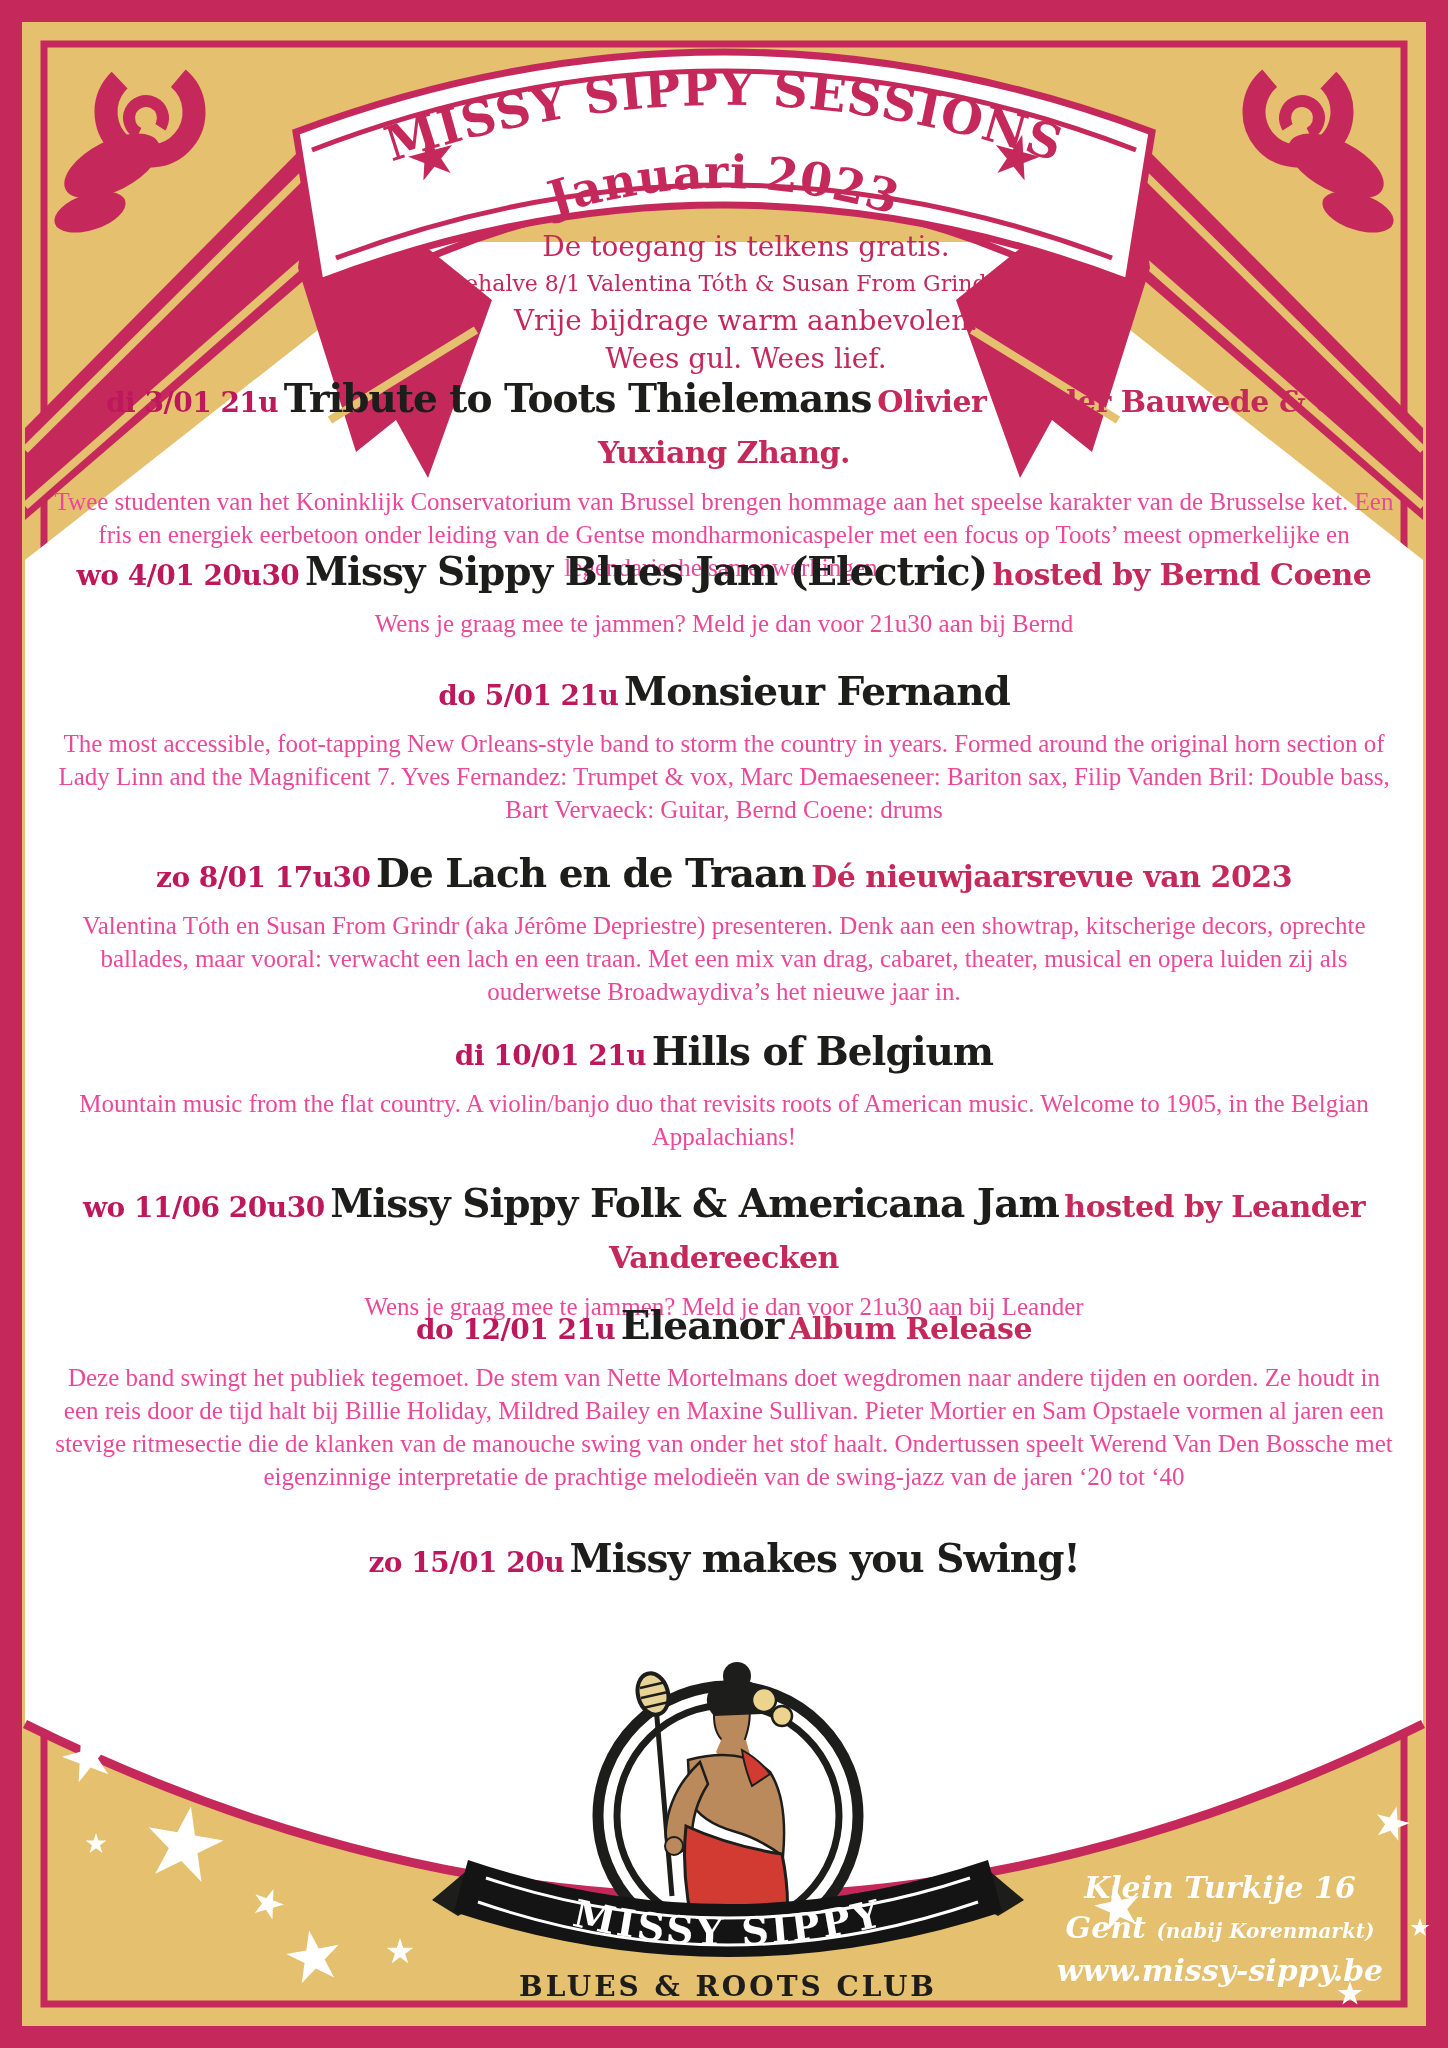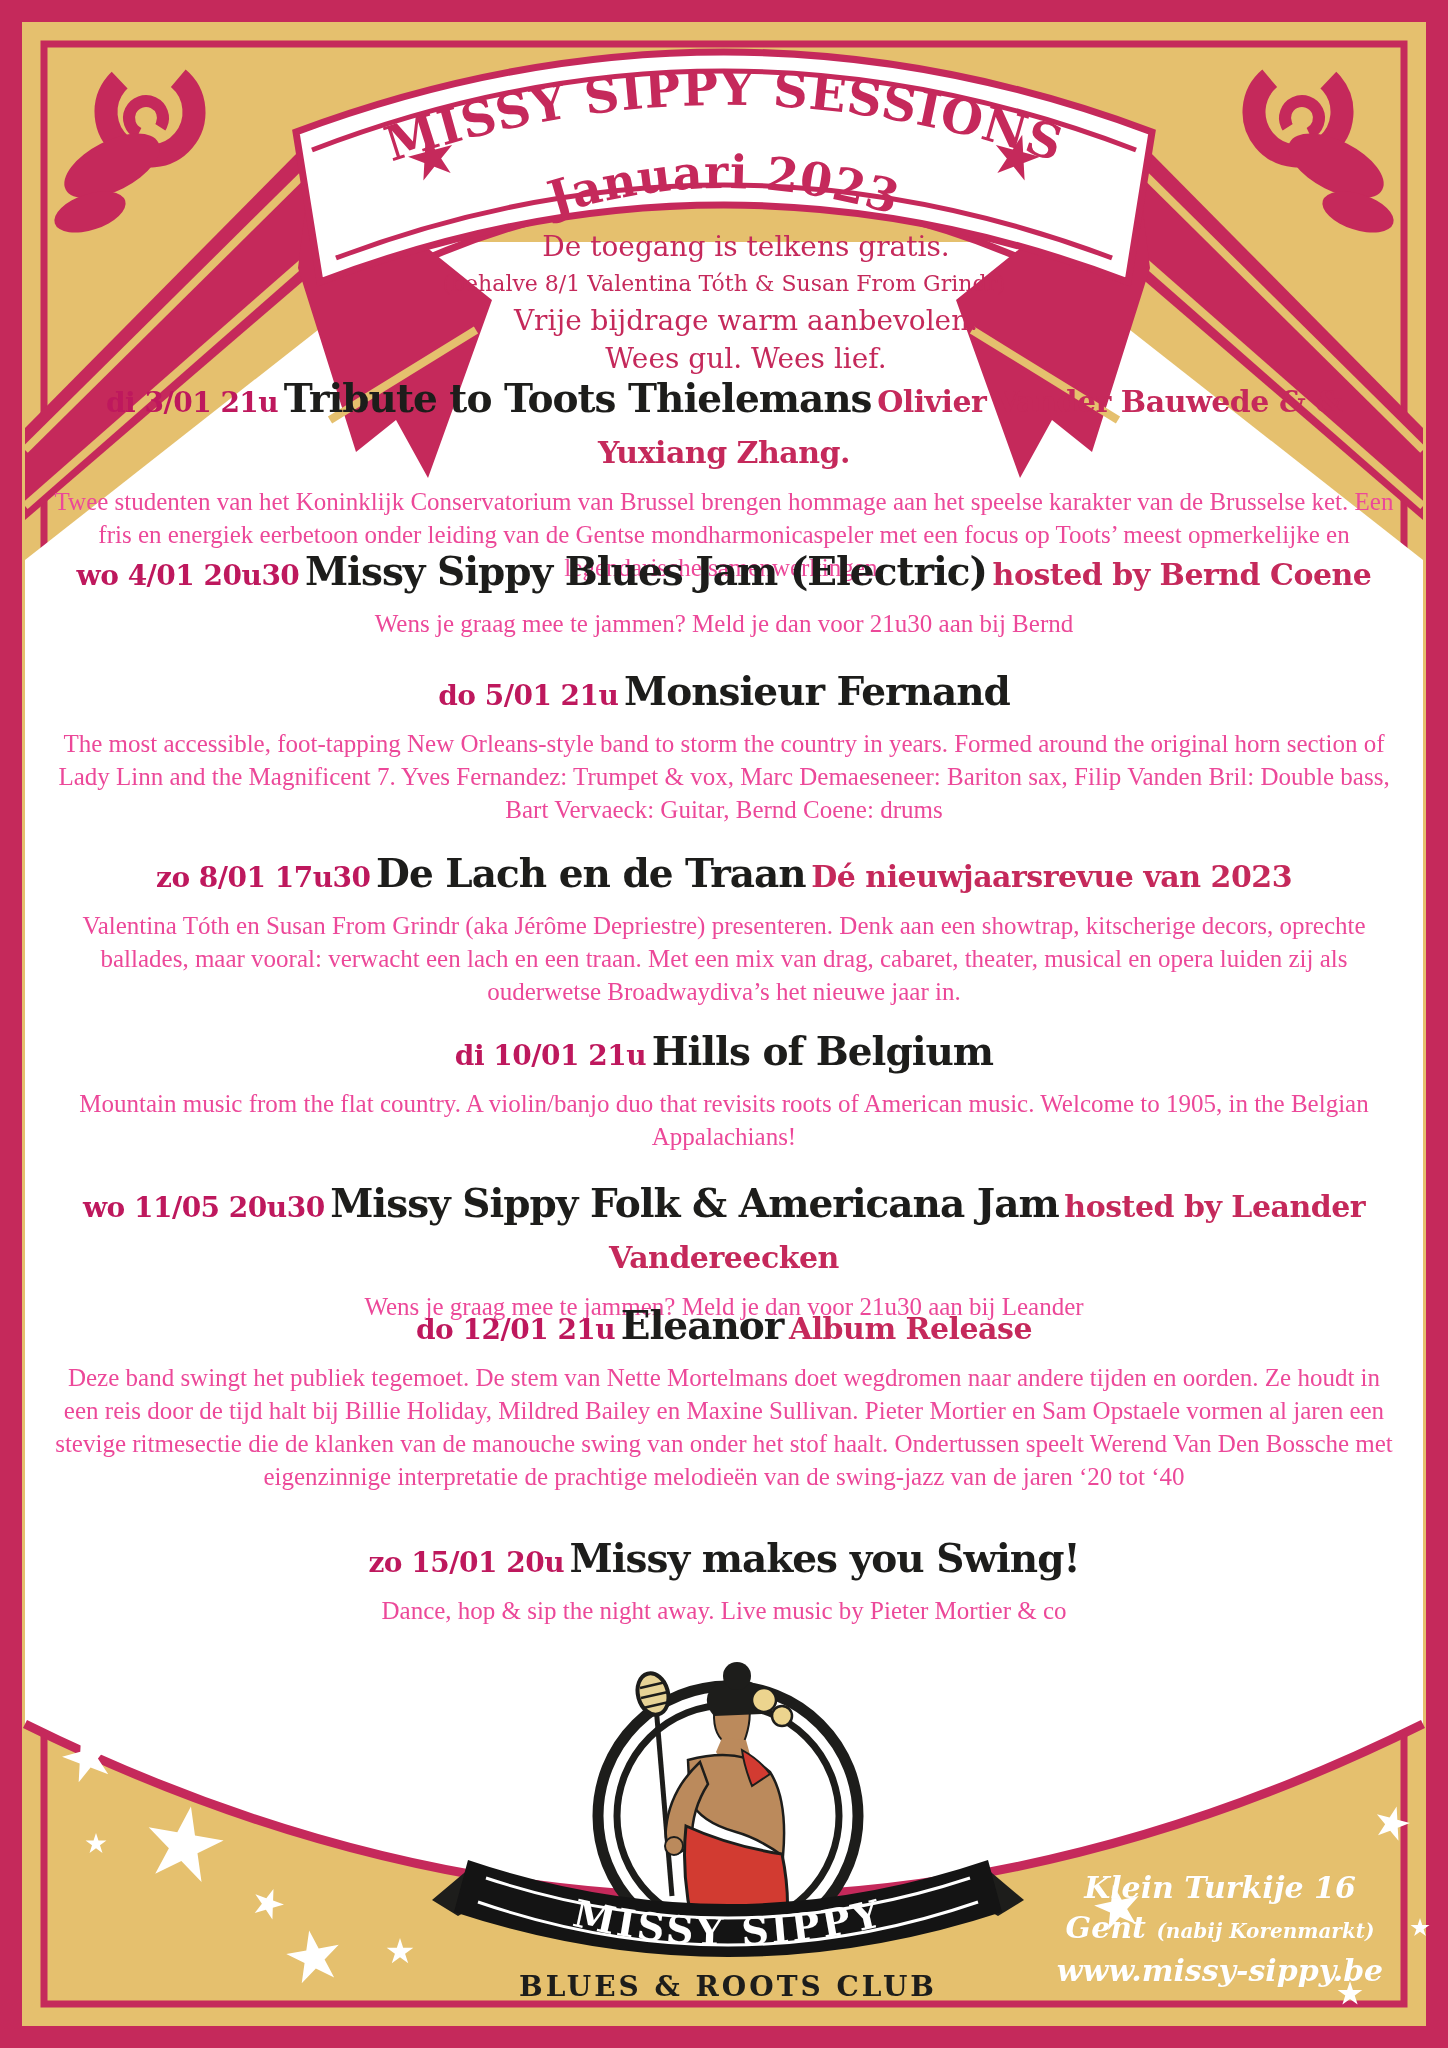--- a/index.html
+++ b/index.html
@@ -190,21 +190,21 @@
   <div class="heading">
     <span class="date">di 10/01 21u</span>
     <span class="title">Hills of Belgium</span>
     <span class="sub"></span>
   </div>
   <div class="desc">Mountain music from the flat country. A violin/banjo duo that revisits roots of American music. Welcome to 1905, in the Belgian Appalachians!</div>
 </div>
 
 <div class="event" style="top:1180px">
   <div class="heading">
-    <span class="date">wo 11/05 20u30</span>
+    <span class="date">wo 11/06 20u30</span>
     <span class="title">Missy Sippy Folk &amp; Americana Jam</span>
     <span class="sub">hosted by Leander Vandereecken</span>
   </div>
   <div class="desc">Wens je graag mee te jammen? Meld je dan voor 21u30 aan bij Leander</div>
 </div>
 
 <div class="event" style="top:1302px">
   <div class="heading">
     <span class="date">do 12/01 21u</span>
     <span class="title">Eleanor</span>
@@ -212,21 +212,20 @@
   </div>
   <div class="desc">Deze band swingt het publiek tegemoet. De stem van Nette Mortelmans doet wegdromen naar andere tijden en oorden. Ze houdt in een reis door de tijd halt bij Billie Holiday, Mildred Bailey en Maxine Sullivan. Pieter Mortier en Sam Opstaele vormen al jaren een stevige ritmesectie die de klanken van de manouche swing van onder het stof haalt. Ondertussen speelt Werend Van Den Bossche met eigenzinnige interpretatie de prachtige melodieën van de swing-jazz van de jaren ‘20 tot ‘40</div>
 </div>
 
 <div class="event" style="top:1535px">
   <div class="heading">
     <span class="date">zo 15/01 20u</span>
     <span class="title">Missy makes you Swing!</span>
     <span class="sub"></span>
   </div>
-  <div class="desc">Dance, hop &amp; sip the night away. Live music by Pieter Mortier &amp; co</div>
 </div>
 
 <div id="address" class="overlay">
   <div class="line">Klein Turkije 16</div>
   <div class="line">
     <span>Gent</span>
     <span class="note">(nabij Korenmarkt)</span>
   </div>
   <div class="line site">www.missy-sippy.be</div>
 </div>

